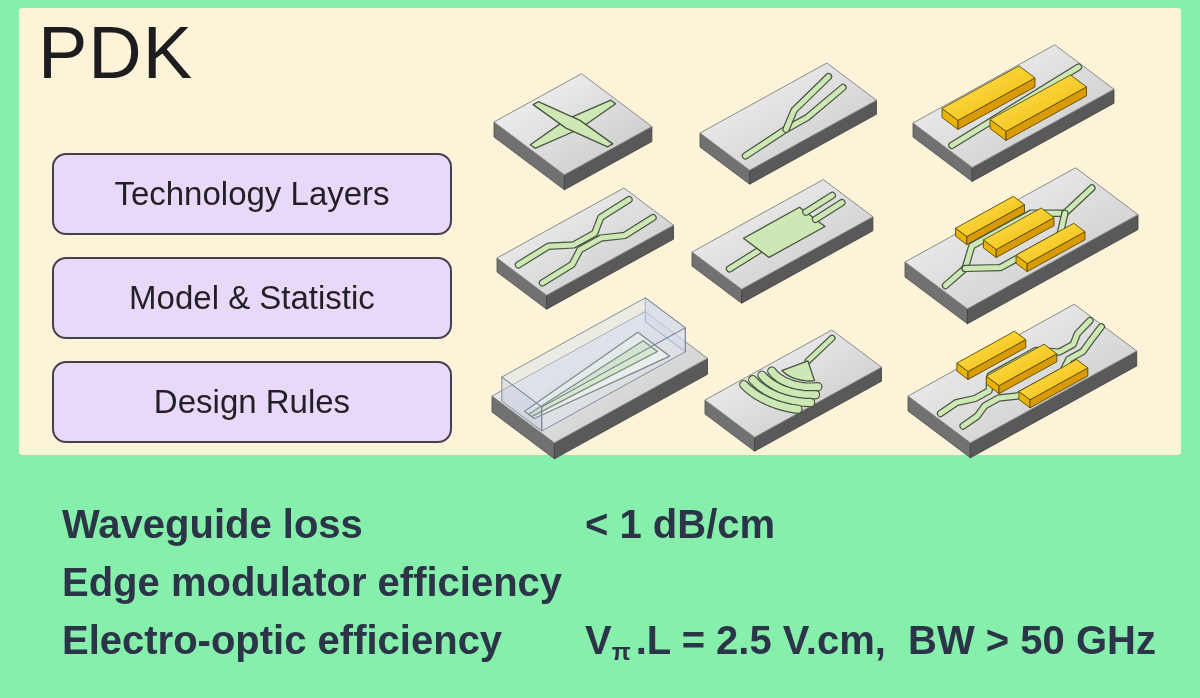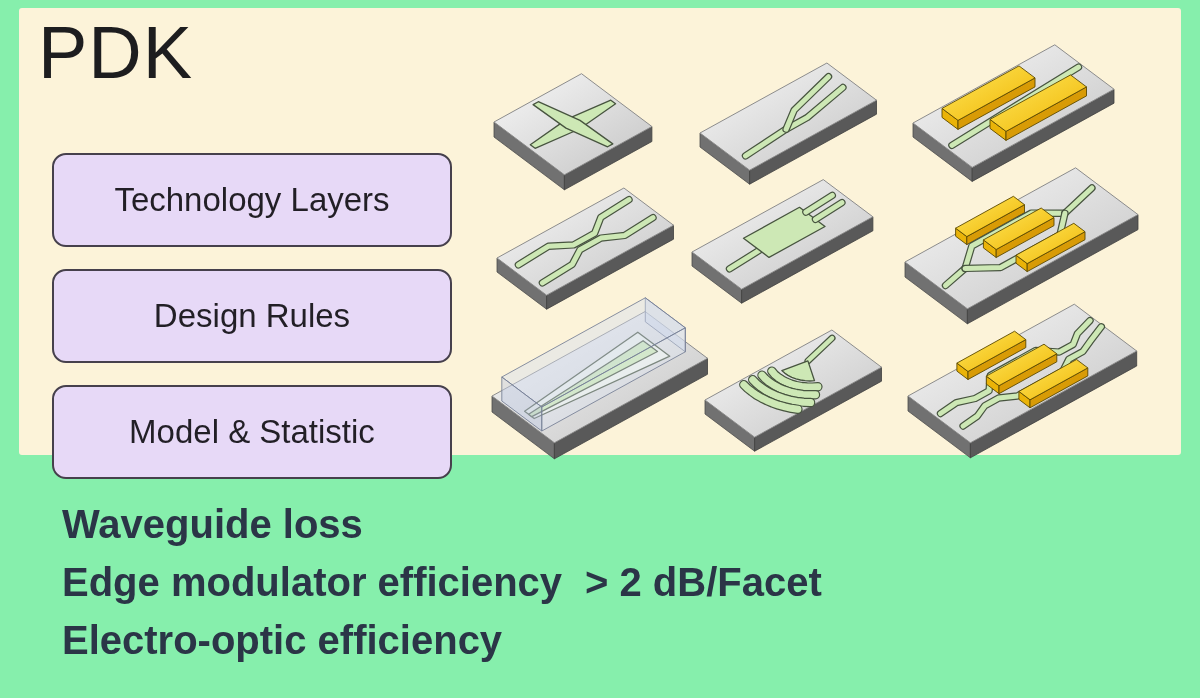--- a/index.html
+++ b/index.html
@@ -3,21 +3,21 @@
 <meta charset="utf-8">
 <style>
   html,body{margin:0;padding:0;background:#ffffff;}
   .screen{position:relative;width:1200px;height:698px;background:#86efac;overflow:hidden;
           font-family:"Liberation Sans","DejaVu Sans",sans-serif;padding-left:33px;}
   .panel{position:absolute;left:19px;top:8px;width:1162px;height:447px;
          background:#FCF3D9;border-radius:3px;}
   .pdk-title{position:absolute;left:38px;top:12px;font-size:74px;font-weight:400;
              color:#1D1D1F;letter-spacing:1px;line-height:1.1;}
   .btn-col{position:absolute;left:52px;top:153px;width:400px;}
-  .pdk-btn{box-sizing:border-box;width:400px;height:94px;margin-bottom:22px;
+  .pdk-btn{box-sizing:border-box;width:400px;height:82px;margin-bottom:22px;
            background:#E7D9F7;border:2px solid #46404C;border-radius:14px;
            display:flex;align-items:center;justify-content:center;
            font-size:33px;color:#221F26;cursor:pointer;}
   #chips{position:absolute;left:0;top:0;pointer-events:none;}
   .specs{position:absolute;left:62px;top:495px;width:1110px;}
   .spec-row{display:grid;grid-template-columns:523px auto;height:58px;align-items:center;}
   .spec-label,.spec-value{font-size:40px;font-weight:700;color:#2B3547;white-space:pre;}
   .pi-sub{font-size:0.62em;position:relative;top:0.28em;font-weight:700;}
   .val-rest{margin-left:5px;}
 </style>
@@ -25,22 +25,22 @@
 <body>
 
 <div class="screen">
 
   <div class="panel"></div>
 
   <div class="pdk-title">PDK</div>
 
   <div class="btn-col">
     <div class="pdk-btn">Technology Layers</div>
+    <div class="pdk-btn">Model &amp; Statistic</div>
     <div class="pdk-btn">Design Rules</div>
-    <div class="pdk-btn">Model &amp; Statistic</div>
   </div>
 
   <svg id="chips" width="1200" height="698" viewBox="0 0 1200 698">
     <defs>
       <linearGradient id="gt" x1="0" y1="0" x2="1" y2="1">
         <stop id="gt0" offset="0" stop-color="#F8F8F8"></stop>
         <stop id="gt1" offset="1" stop-color="#C4C4C4"></stop>
       </linearGradient>
       <linearGradient id="gg" x1="0" y1="0" x2="1" y2="1">
         <stop id="gg0" offset="0" stop-color="#FFE95E"></stop>
@@ -162,23 +162,24 @@
         <path d="M963.1 426.0 L977.3 416.1 L984.8 405.7 L998.8 398.0 L1017.4 396.0 L1062.9 370.9 L1068.8 359.3 L1082.8 351.6 L1090.2 341.3 L1101.3 326.8" fill="none" stroke="#CDE8B5" stroke-width="5" stroke-linejoin="round" stroke-linecap="round"></path>
         <polygon fill="#EAB308" stroke="#5c4a00" stroke-width="0.9" points="1018.9,391.4 1030.0,399.8 1030.0,407.8 1018.9,399.4" stroke-linejoin="round"></polygon>
         <polygon fill="#D89B06" stroke="#5c4a00" stroke-width="0.9" points="1030.0,399.8 1087.8,367.9 1087.8,375.9 1030.0,407.8" stroke-linejoin="round"></polygon>
         <polygon fill="url(#gg)" stroke="#5c4a00" stroke-width="0.9" points="1018.9,391.4 1076.6,359.5 1087.8,367.9 1030.0,399.8" stroke-linejoin="round"></polygon>
       </g>
     </svg>
 
   <div class="specs">
     <div class="spec-row">
       <span class="spec-label">Waveguide loss</span>
+      <span class="spec-value">&lt; 1 dB/cm</span>
     </div>
     <div class="spec-row">
       <span class="spec-label">Edge modulator efficiency</span>
-      <span class="spec-value">&gt; 2 dB/Facet</span>
     </div>
     <div class="spec-row">
       <span class="spec-label">Electro-optic efficiency</span>
+      <span class="spec-value"><span>V</span><span class="pi-sub">π</span><span class="val-rest">.L = 2.5 V.cm,  BW &gt; 50 GHz</span></span>
     </div>
   </div>
 
 </div>
 
 </body></html>

